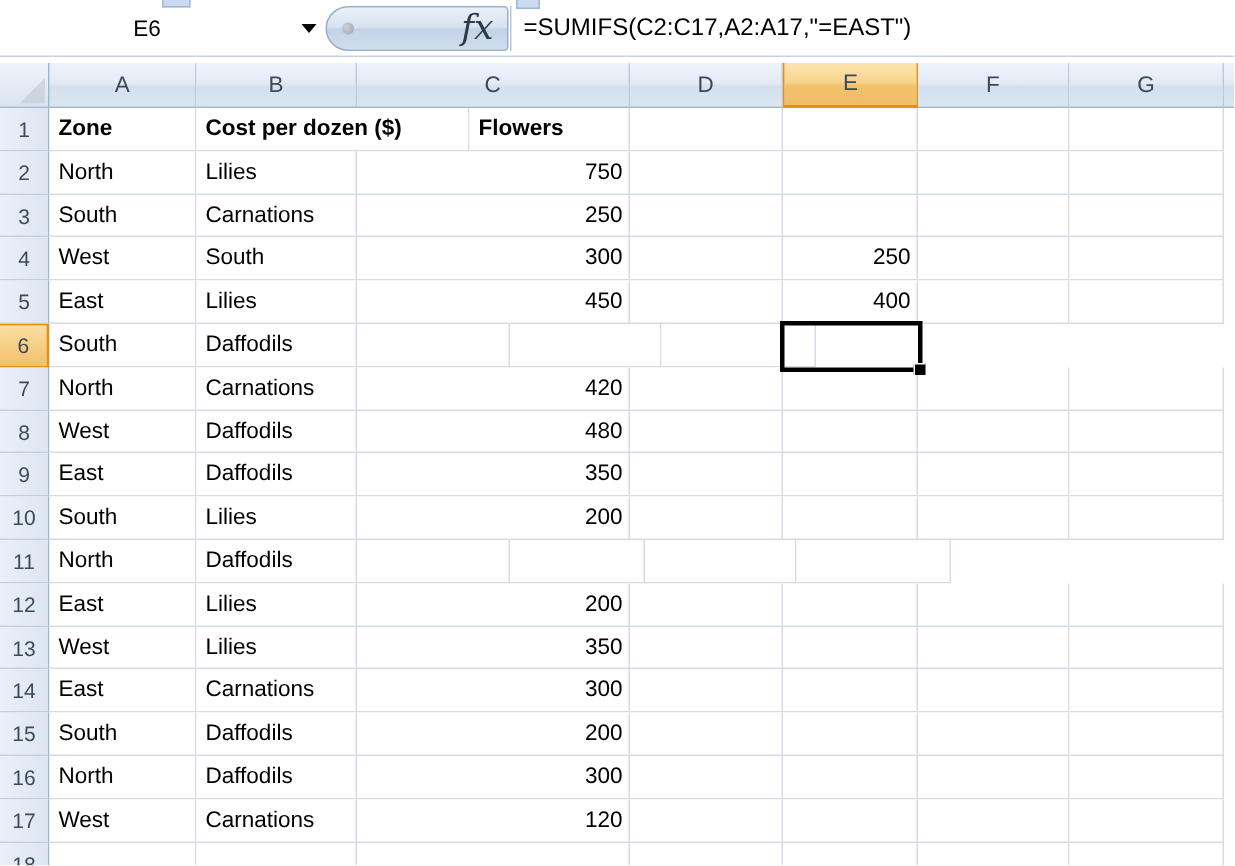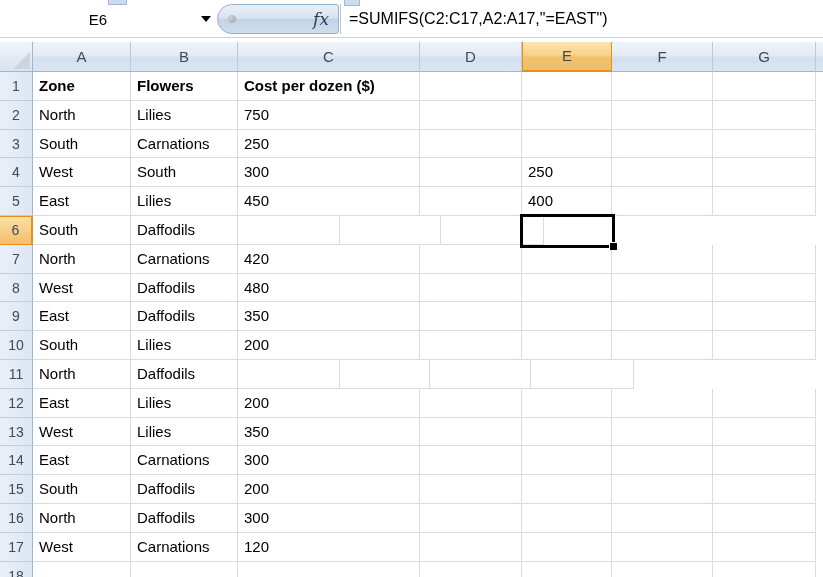--- a/index.html
+++ b/index.html
@@ -37,21 +37,21 @@
     background:linear-gradient(180deg,#EAF0F8 0%,#D8E3F1 46%,#C3D3E7 52%,#CFDDEC 100%);
     display:flex; align-items:center;
   }
   .drag-dot {
     width:8px; height:8px; border-radius:50%; margin-left:10px;
     background:radial-gradient(circle at 35% 35%, #CDD2D8, #99A1AB);
   }
   .fx {
     margin-left:auto; margin-right:9px;
     font-family:"DejaVu Serif", serif; font-style:italic;
-    font-size:17px; color:#2F3A48; cursor:default;
+    font-size:23px; color:#2F3A48; cursor:default;
   }
   .fbar-sep { position:absolute; left:340px; top:4px; width:1px; height:30px; background:#B9C7DA; }
   .formulabox {
     position:absolute; left:342px; top:6px; width:476px; height:26px;
     border:none; outline:none; background:#fff; color:#000;
     font-family:"Liberation Sans",sans-serif; font-size:16px; padding:0 0 0 7px;
   }
 
   
   .grid { position:absolute; left:0; top:42px; width:823px; height:535px; overflow:hidden; }
@@ -87,21 +87,21 @@
     background:linear-gradient(180deg,#FBDFA2,#F2BF6C);
     border-top:1px solid #E89014; border-right:2px solid #E89014; border-bottom:1px solid #E89014;
     line-height:27px;
   }
   .cell {
     box-sizing:border-box; flex:none; background:#fff; color:#000;
     border-right:1px solid #D5DCE8; border-bottom:1px solid #D5DCE8;
     font-size:15px; line-height:28px; padding:0 4px 0 6px;
     white-space:nowrap; overflow:hidden; cursor:default;
   }
-  .cell.num { text-align:left; }
+  .cell.num { text-align:right; }
   .cell.bold { font-weight:bold; }
   .hdr-filler { border-right:none; }
   .cell.filler { border-right:none; border-bottom:none; }
 
   
   .sel-box {
     position:absolute; box-sizing:border-box; border:3px solid #000;
     background:transparent; z-index:5;
   }
   .fill-handle {
@@ -141,22 +141,22 @@
         <div class="hdr-cell" style="width: 102px;">D</div>
         <div class="hdr-cell sel" style="width: 90px;">E</div>
         <div class="hdr-cell" style="width: 101px;">F</div>
         <div class="hdr-cell" style="width: 103px;">G</div>
         <div class="hdr-cell hdr-filler" style="width: 7px;"></div>
       </div>
     <div id="rows">
         <div class="row">
           <div class="rh">1</div>
           <div class="cell bold" style="width: 98px;">Zone</div>
+          <div class="cell bold" style="width: 182px;">Cost per dozen ($)</div>
           <div class="cell bold" style="width: 107px;">Flowers</div>
-          <div class="cell bold" style="width: 182px;">Cost per dozen ($)</div>
           <div class="cell bold" style="width: 102px;"></div>
           <div class="cell bold" style="width: 90px;"></div>
           <div class="cell bold" style="width: 101px;"></div>
           <div class="cell bold" style="width: 103px;"></div>
           <div class="cell filler" style="width: 7px;"></div>
         </div>
         <div class="row">
           <div class="rh">2</div>
           <div class="cell" style="width: 98px;">North</div>
           <div class="cell" style="width: 107px;">Lilies</div>

